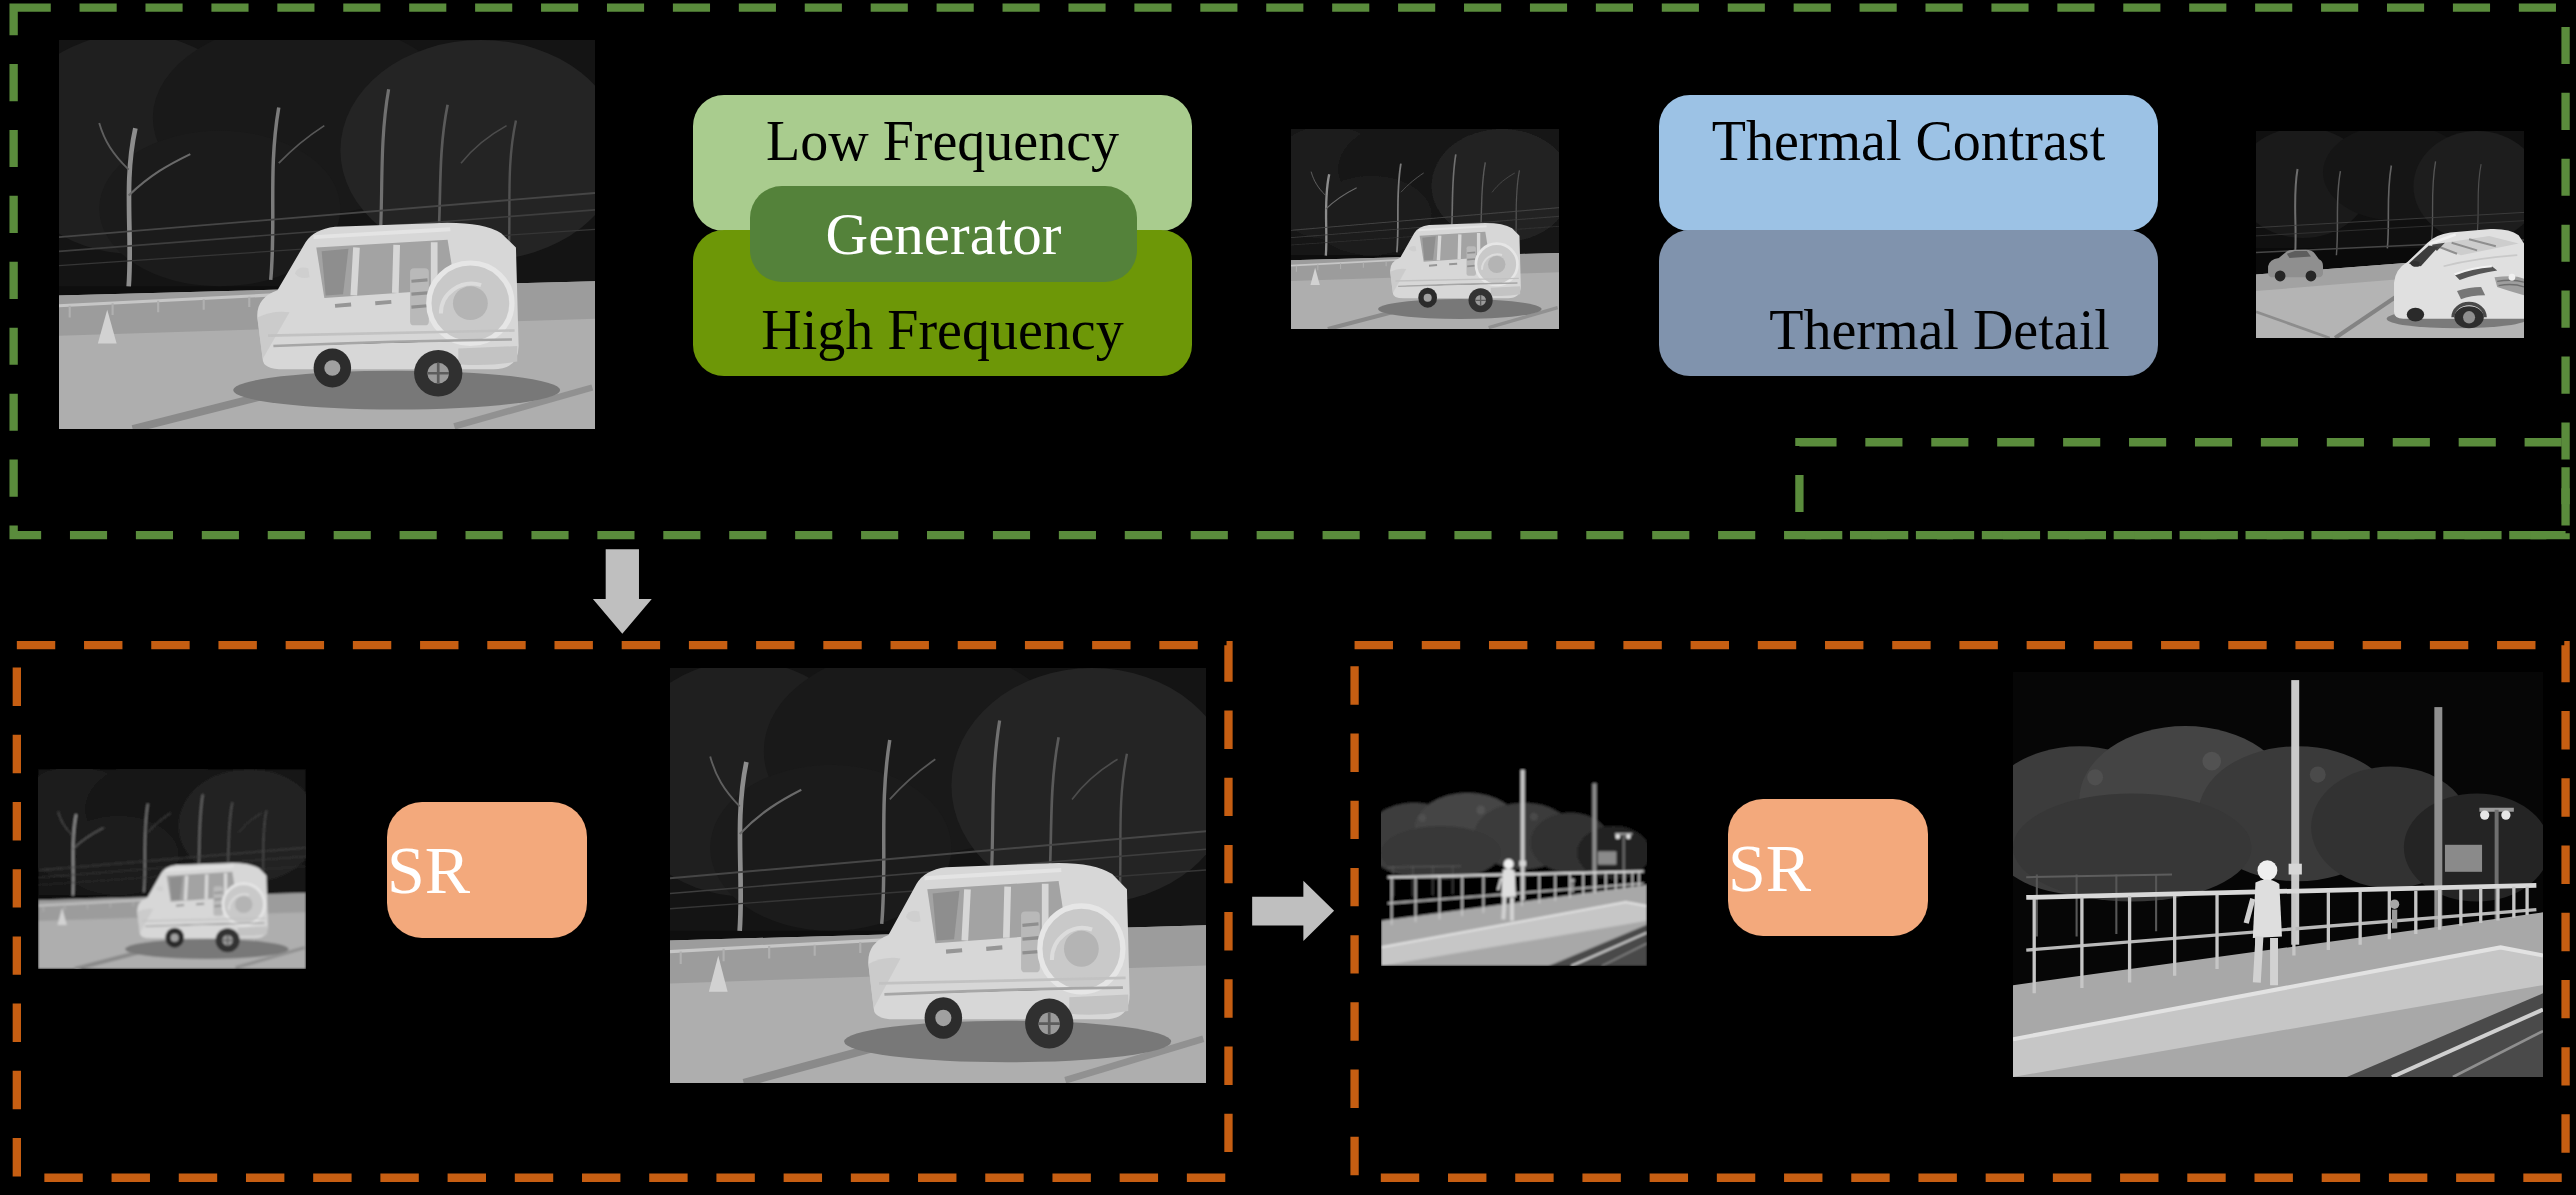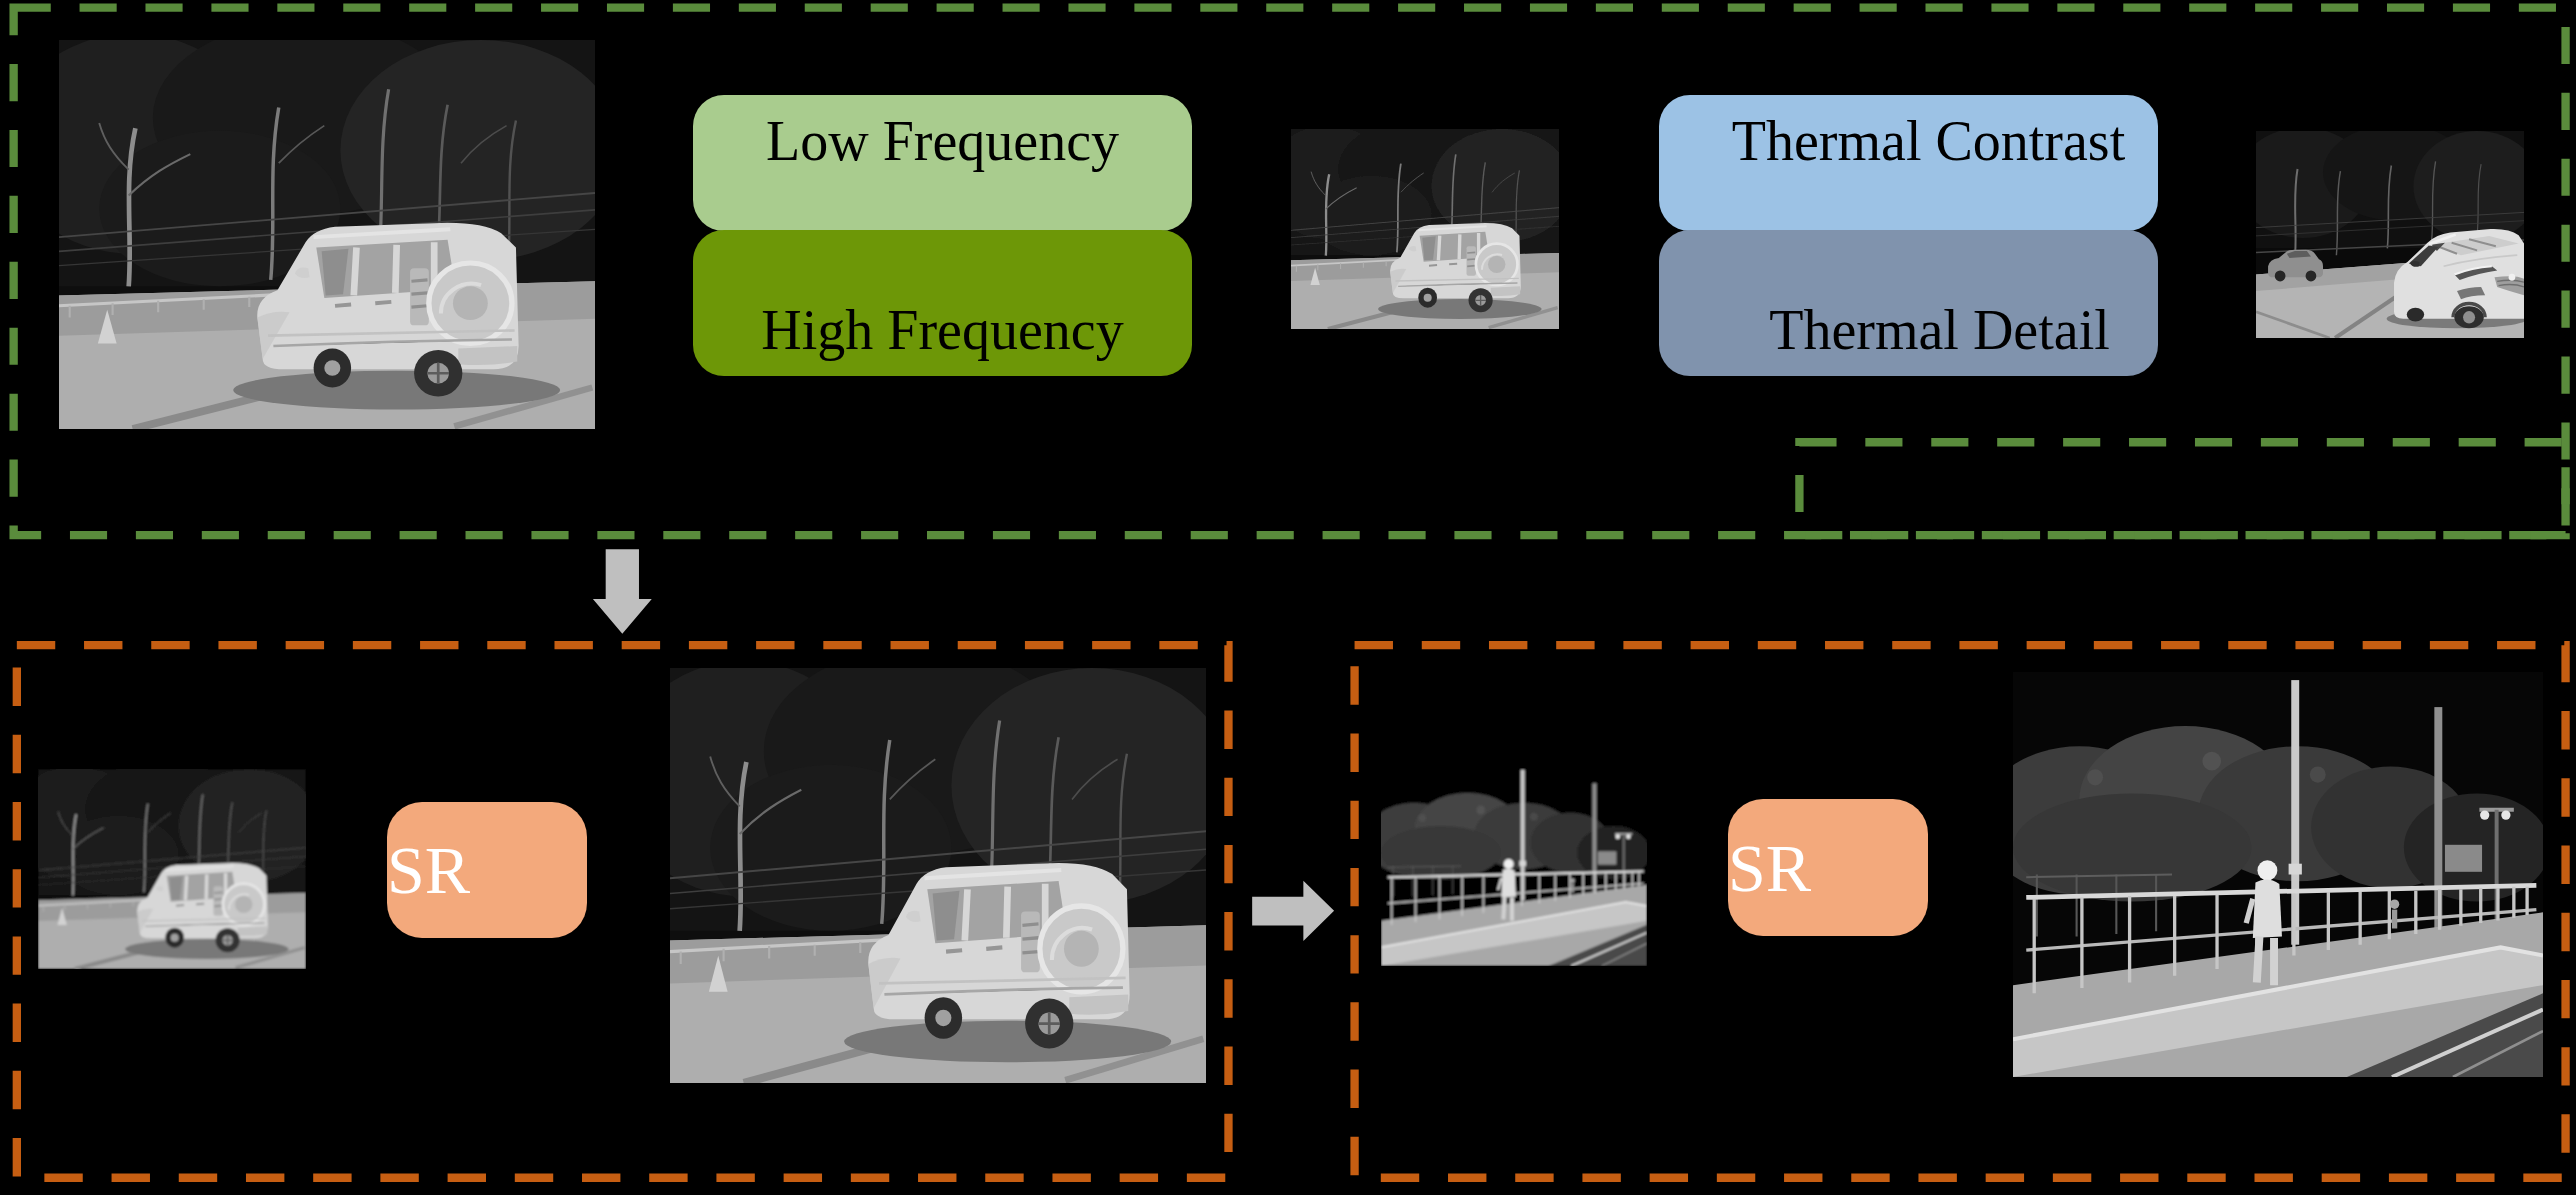--- a/index.html
+++ b/index.html
@@ -181,24 +181,27 @@
   </svg>
 
   <svg class="photo" style="left:2256px;top:131px;width:268px;height:207px;" viewBox="0 0 400 300" preserveAspectRatio="none" role="img" aria-label="Thermal photo: sedan car sample">
     <use href="#scene-sedan" xlink:href="#scene-sedan"></use>
   </svg>
 
   <div class="box" style="left: 693px; top: 95px; width: 499px; height: 136px; background: rgb(169, 204, 142);"></div>
   <div class="box" style="left: 693px; top: 230px; width: 499px; height: 146px; background: rgb(109, 151, 7);"></div>
   <div class="boxlabel" style="left:693px;top:95px;width:499px;height:91px;">Low Frequency</div>
   <div class="boxlabel" style="left:693px;top:282px;width:499px;height:95px;">High Frequency</div>
+  <div class="corelabel" style="left: 750px; top: 186px; width: 387px; height: 96px; background: rgb(84, 130, 58);">
+    <span style="color: rgb(255, 255, 255);">Generator</span>
+  </div>
 
   <div class="box" style="left: 1659px; top: 95px; width: 499px; height: 136px; background: rgb(156, 194, 229);"></div>
   <div class="box" style="left: 1659px; top: 230px; width: 499px; height: 146px; background: rgb(128, 147, 173);"></div>
-  <div class="boxlabel" style="left:1659px;top:95px;width:499px;height:91px;padding-left:20px;">Thermal Contrast</div>
+  <div class="boxlabel" style="left:1659px;top:95px;width:499px;height:91px;">Thermal Contrast</div>
   <div class="boxlabel" style="left:1659px;top:282px;width:561px;height:95px;">Thermal Detail</div>
 
   <svg class="photo" style="left:38px;top:769px;width:268px;height:200px;" viewBox="0 0 400 300" preserveAspectRatio="none" role="img" aria-label="Thermal photo: low-resolution SUV">
     <use href="#scene-suv" xlink:href="#scene-suv" filter="url(#blur-lr)"></use>
   </svg>
 
   <div class="srblock" style="left: 387px; top: 802px; width: 200px; height: 136px; background: rgb(243, 169, 124);">
     <span style="color: rgb(255, 255, 255);">SR</span>
   </div>
 

